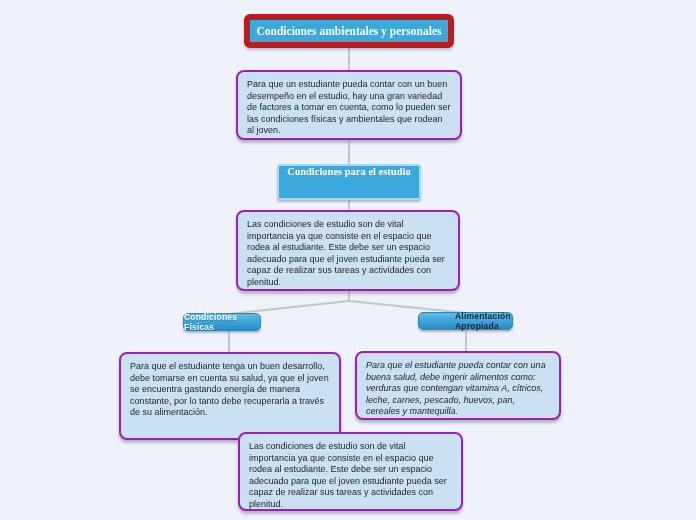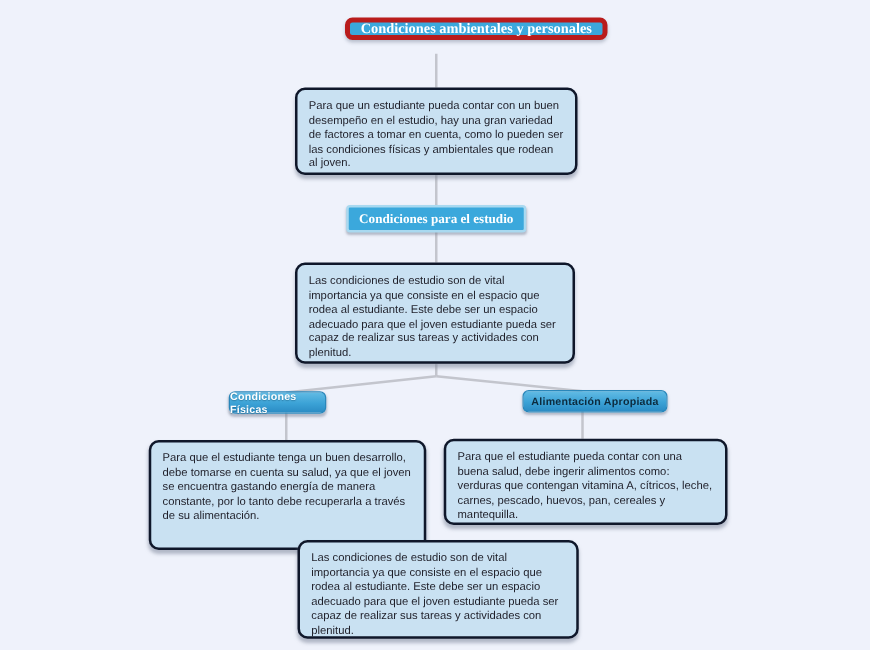--- a/index.html
+++ b/index.html
@@ -17,42 +17,41 @@
   }
   #connector-layer {
     position: absolute;
     left: 0; top: 0;
     z-index: 1;
   }
   .node { position: absolute; z-index: 2; }
 
   
   .root-node {
-    left: 244px; top: 14px; width: 210px; height: 18px;
+    left: 244px; top: 14px; width: 210px; height: 34px;
     background: #3ba8dc;
-    border: 4px solid #b91c1c;
+    border: 6px solid #b91c1c;
     border-radius: 6px;
     box-shadow: 0 2px 3px rgba(120,130,150,0.45);
     display: flex; align-items: center; justify-content: center;
     color: #ffffff;
     font-family: "Liberation Serif", "DejaVu Serif", serif;
     font-weight: bold;
     font-size: 11.5px;
     cursor: pointer;
-    margin-left: 32px;
   }
 
   
   .mid-label-node {
-    left: 277px; top: 164px; width: 144px; height: 22px;
+    left: 277px; top: 164px; width: 144px; height: 36px;
     background: #3ba8dc;
     border: 2px solid #a9d9f0;
     border-radius: 3px;
     box-shadow: 0 2px 2px rgba(120,130,150,0.5);
-    display: flex; align-items: center; justify-content: center;
+    display: flex; justify-content: center;
     color: #ffffff;
     font-family: "Liberation Serif", "DejaVu Serif", serif;
     font-weight: bold;
     font-size: 10.5px;
     cursor: pointer;
   }
 
   
   .branch-label {
     height: 18px;
@@ -62,38 +61,38 @@
     box-shadow: 0 2px 2px rgba(120,130,150,0.5);
     display: flex; align-items: center; justify-content: center;
     font-weight: bold;
     font-size: 8.5px;
     letter-spacing: 0.2px;
     cursor: pointer;
   }
   .branch-label.light-text { color: #ffffff; text-shadow: 0 1px 1px rgba(0,60,90,0.4); }
   .branch-label.dark-text  { color: #0c2a3d; }
   #node-physical { left: 183px; top: 313px; width: 78px; }
-  #node-food     { left: 418px; top: 312px; width: 116px; }
+  #node-food     { left: 418px; top: 312px; width: 95px; padding-left: 36px; }
 
   
   .text-box {
     background: #c9e1f2;
-    border: 2px solid #0f172a;
+    border: 2px solid #a21caf;
     border-radius: 8px;
     box-shadow: 0 3px 3px rgba(125,135,155,0.55);
     padding: 7px 9px 6px 9px;
     color: #1e1e28;
     font-size: 9px;
     line-height: 11.6px;
     cursor: pointer;
   }
   #box-intro        { left: 236px; top: 70px;  width: 226px; height: 70px; }
   #box-study-desc   { left: 236px; top: 210px; width: 224px; height: 81px; }
   #box-physical-desc{ left: 119px; top: 352px; width: 222px; height: 88px; }
-  #box-food-desc    { left: 355px; top: 351px; width: 227px; height: 69px; }
+  #box-food-desc    { left: 355px; top: 351px; width: 206px; height: 69px; font-style: italic; }
   #box-bottom-desc  { left: 238px; top: 432px; width: 225px; height: 79px; }
 </style>
 </head>
 <body>
 
 <div id="canvas">
 
   <svg id="connector-layer" width="696" height="520" viewBox="0 0 696 520">
     <g stroke="#c3c5cd" stroke-width="2" fill="none">
       <line x1="349" y1="43" x2="349" y2="70"></line>

